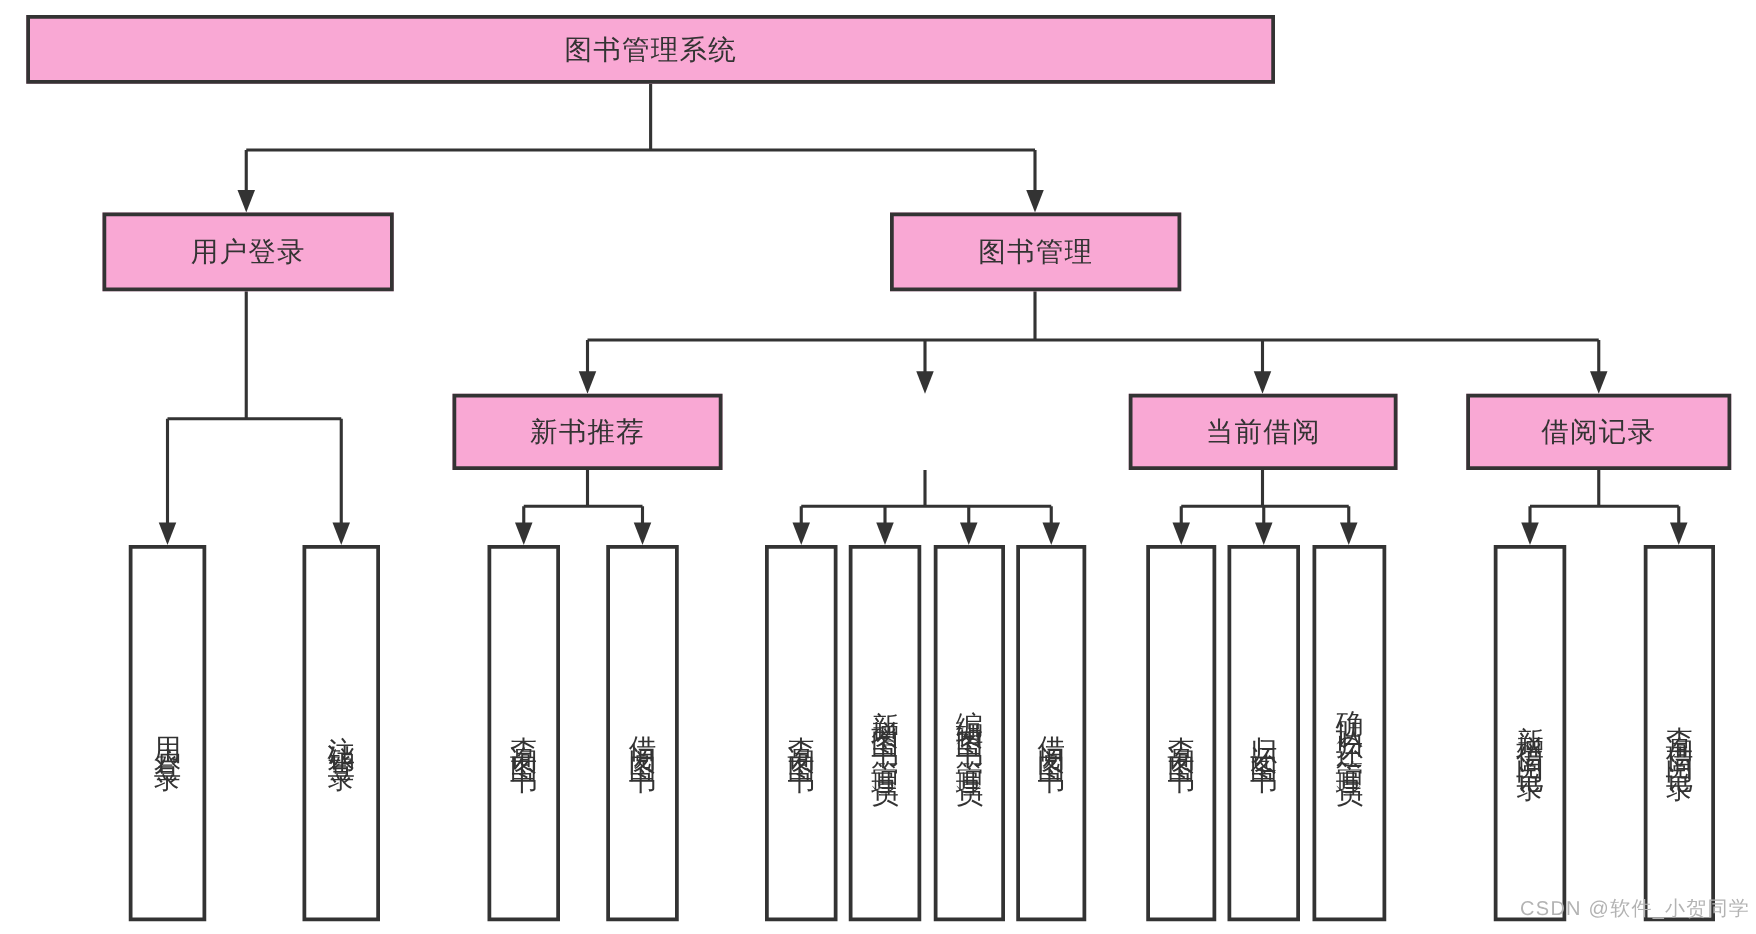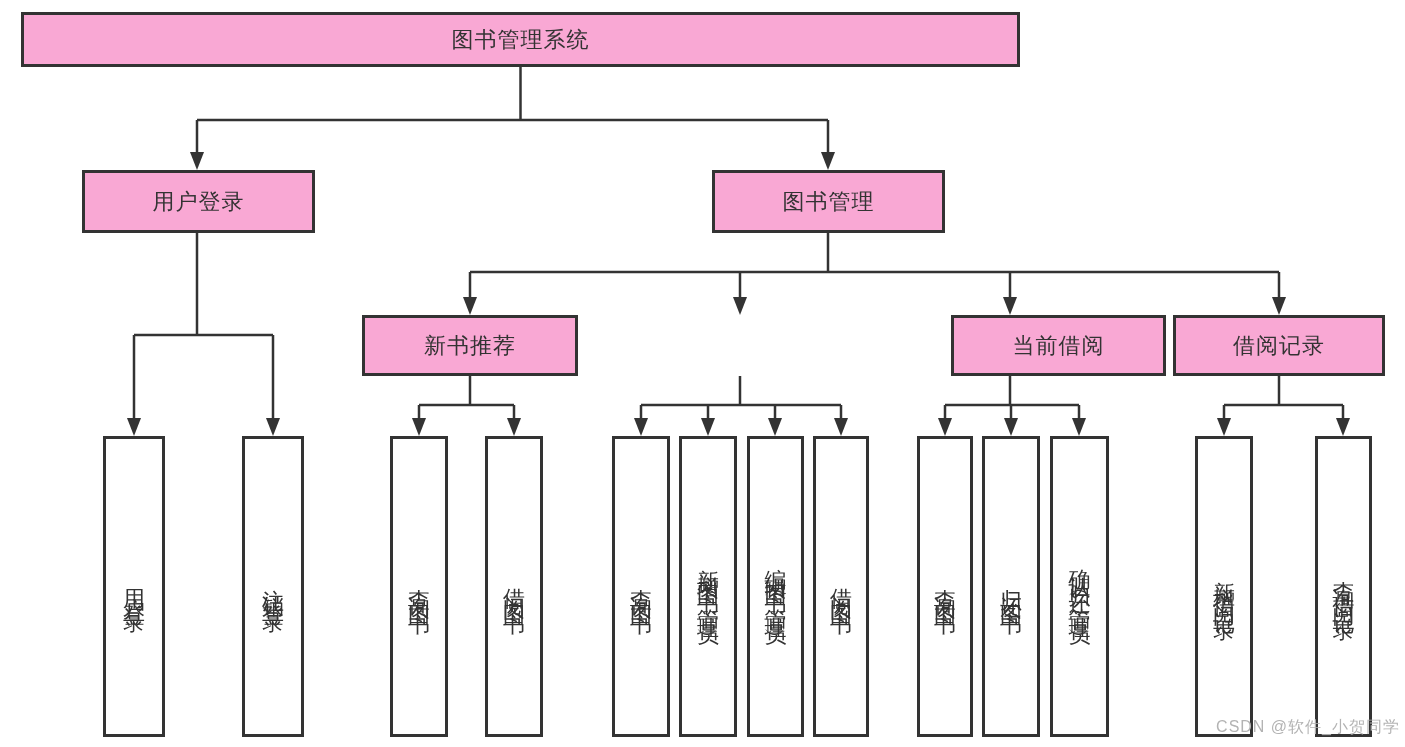--- a/index.html
+++ b/index.html
@@ -65,21 +65,21 @@
     color: #b3b3b3;
     letter-spacing: 1px;
     white-space: nowrap;
   }
   
   .n-root    { left: 21px;   top: 12px;  width: 999px; height: 55px; }
   .n-login   { left: 82px;   top: 170px; width: 233px; height: 63px; }
   .n-mgmt    { left: 712px;  top: 170px; width: 233px; height: 63px; }
   .n-newbook { left: 362px;  top: 315px; width: 216px; height: 61px; }
   .n-borrow  { left: 633px;  top: 315px; width: 214px; height: 61px; }
-  .n-current { left: 903px;  top: 315px; width: 215px; height: 61px; margin-left: 48px; }
+  .n-current { left: 903px;  top: 315px; width: 215px; height: 61px; }
   .n-records { left: 1173px; top: 315px; width: 212px; height: 61px; }
   
   .l-a1 { left: 103px;  width: 62px; }
   .l-a2 { left: 242px;  width: 62px; }
   .l-b1 { left: 390px;  width: 58px; }
   .l-b2 { left: 485px;  width: 58px; }
   .l-c1 { left: 612px;  width: 58px; }
   .l-c2 { left: 679px;  width: 58px; }
   .l-c3 { left: 747px;  width: 57px; }
   .l-c4 { left: 813px;  width: 56px; }

